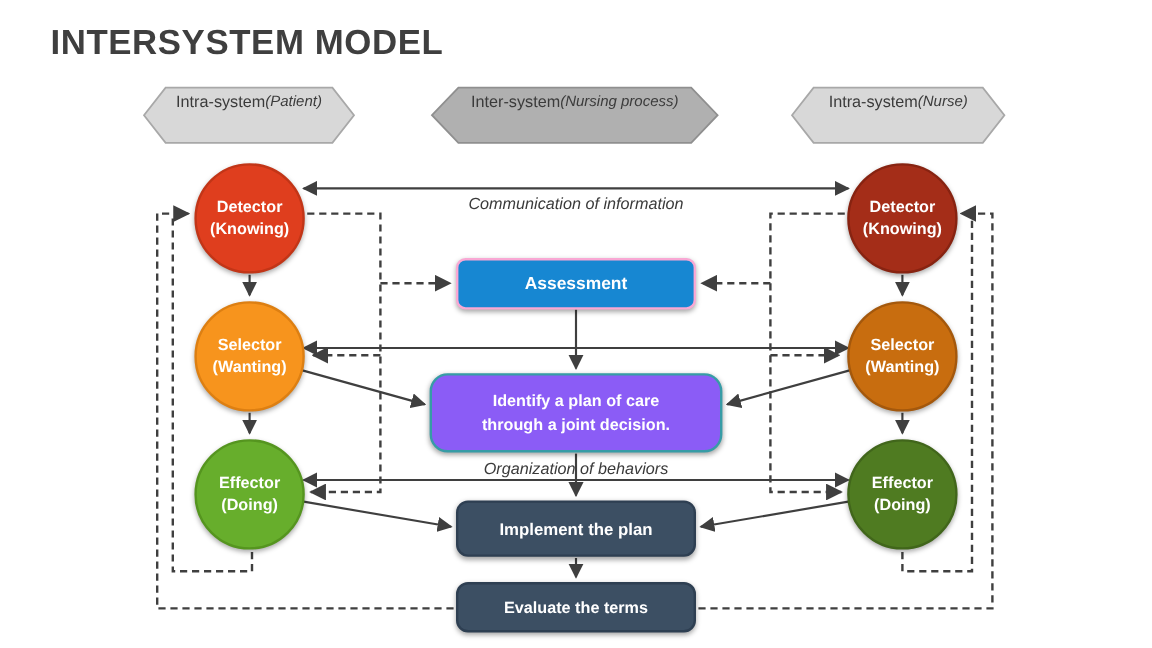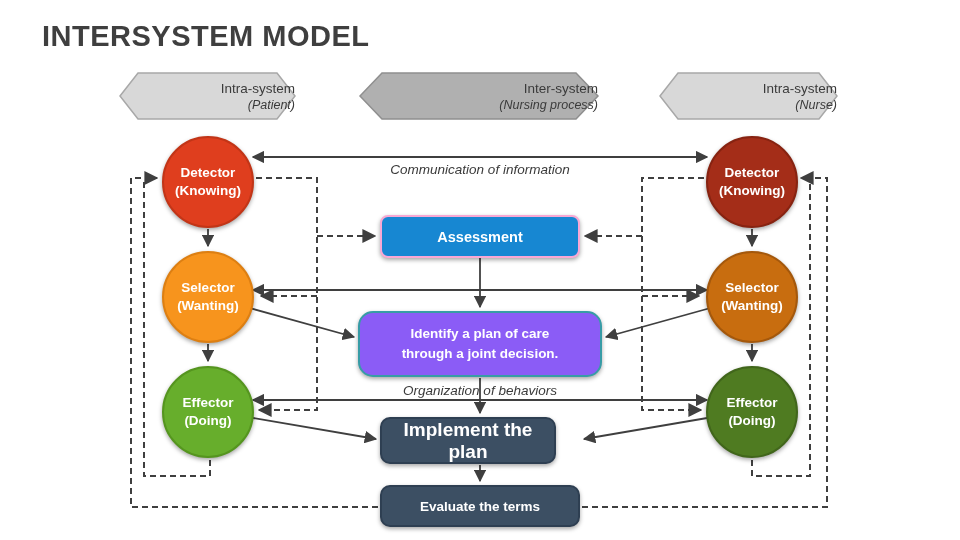--- a/index.html
+++ b/index.html
@@ -6,22 +6,22 @@
   .slide{
     position:relative;width:960px;height:540px;background:#ffffff;overflow:hidden;
     font-family:"Liberation Sans", sans-serif;color:#3f3f3f;
   }
   .title{
     position:absolute;left:36px;top:14px;font-size:29px;font-weight:bold;
     color:#3f3f3f;letter-spacing:.5px;margin:6px;
   }
   svg.connectors{position:absolute;left:0;top:0;}
   
-  .banner-text{position:absolute;top:77px;height:40px;display:flex;flex-direction:column;
-    align-items:flex-end;justify-content:center;text-align:center;line-height:1.25;}
+  .banner-text{position:absolute;top:77px;height:40px;display:flex;flex-direction:row;
+    align-items:flex-start;justify-content:center;text-align:center;line-height:1.25;}
   .banner-text .l1{font-size:13.5px;color:#3b3b3b;}
   .banner-text .l2{font-size:12.5px;font-style:italic;color:#3b3b3b;}
   .banner-left{left:120px;width:175px;}
   .banner-center{left:360px;width:238px;}
   .banner-right{left:660px;width:177px;}
   
   .circle{
     position:absolute;width:88px;height:88px;border-radius:50%;border:2px solid;
     display:flex;flex-direction:column;align-items:center;justify-content:center;
     color:#fff;font-weight:bold;font-size:13.5px;line-height:1.3;text-align:right;
@@ -35,22 +35,22 @@
   .c-re{left:706px;top:366px;background:#4f7b21;border-color:#41661b;}
   
   .pbox{
     position:absolute;display:flex;align-items:center;justify-content:center;text-align:center;
     color:#fff;font-weight:bold;box-shadow:0 2px 4px rgba(0,0,0,.35);box-sizing:border-box;
   }
   .b-assessment{left:380px;top:215px;width:200px;height:43px;border-radius:8px;
     background:#1787d2;border:2px solid #f9a8d4;font-size:14.5px;}
   .b-plan{left:358px;top:311px;width:244px;height:66px;border-radius:15px;
     background:#8b5cf6;border:2px solid #379ca6;font-size:13.5px;padding:0 30px;line-height:1.45;}
-  .b-implement{left:380px;top:417px;width:176px;height:47px;border-radius:10px;
-    background:#3c4f63;border:2px solid #2e3f52;font-size:19px;}
+  .b-implement{left:380px;top:417px;width:200px;height:47px;border-radius:10px;
+    background:#3c4f63;border:2px solid #2e3f52;font-size:14px;}
   .b-evaluate{left:380px;top:485px;width:200px;height:42px;border-radius:10px;
     background:#3c4f63;border:2px solid #2e3f52;font-size:13.5px;}
   
   .flabel{position:absolute;left:330px;width:300px;text-align:center;
     font-style:italic;font-size:13.5px;color:#3a3a3a;}
   .f-comm{top:162px;}
   .f-trans{top:273px;}
   .f-org{top:383px;}
 </style>
 </head>

